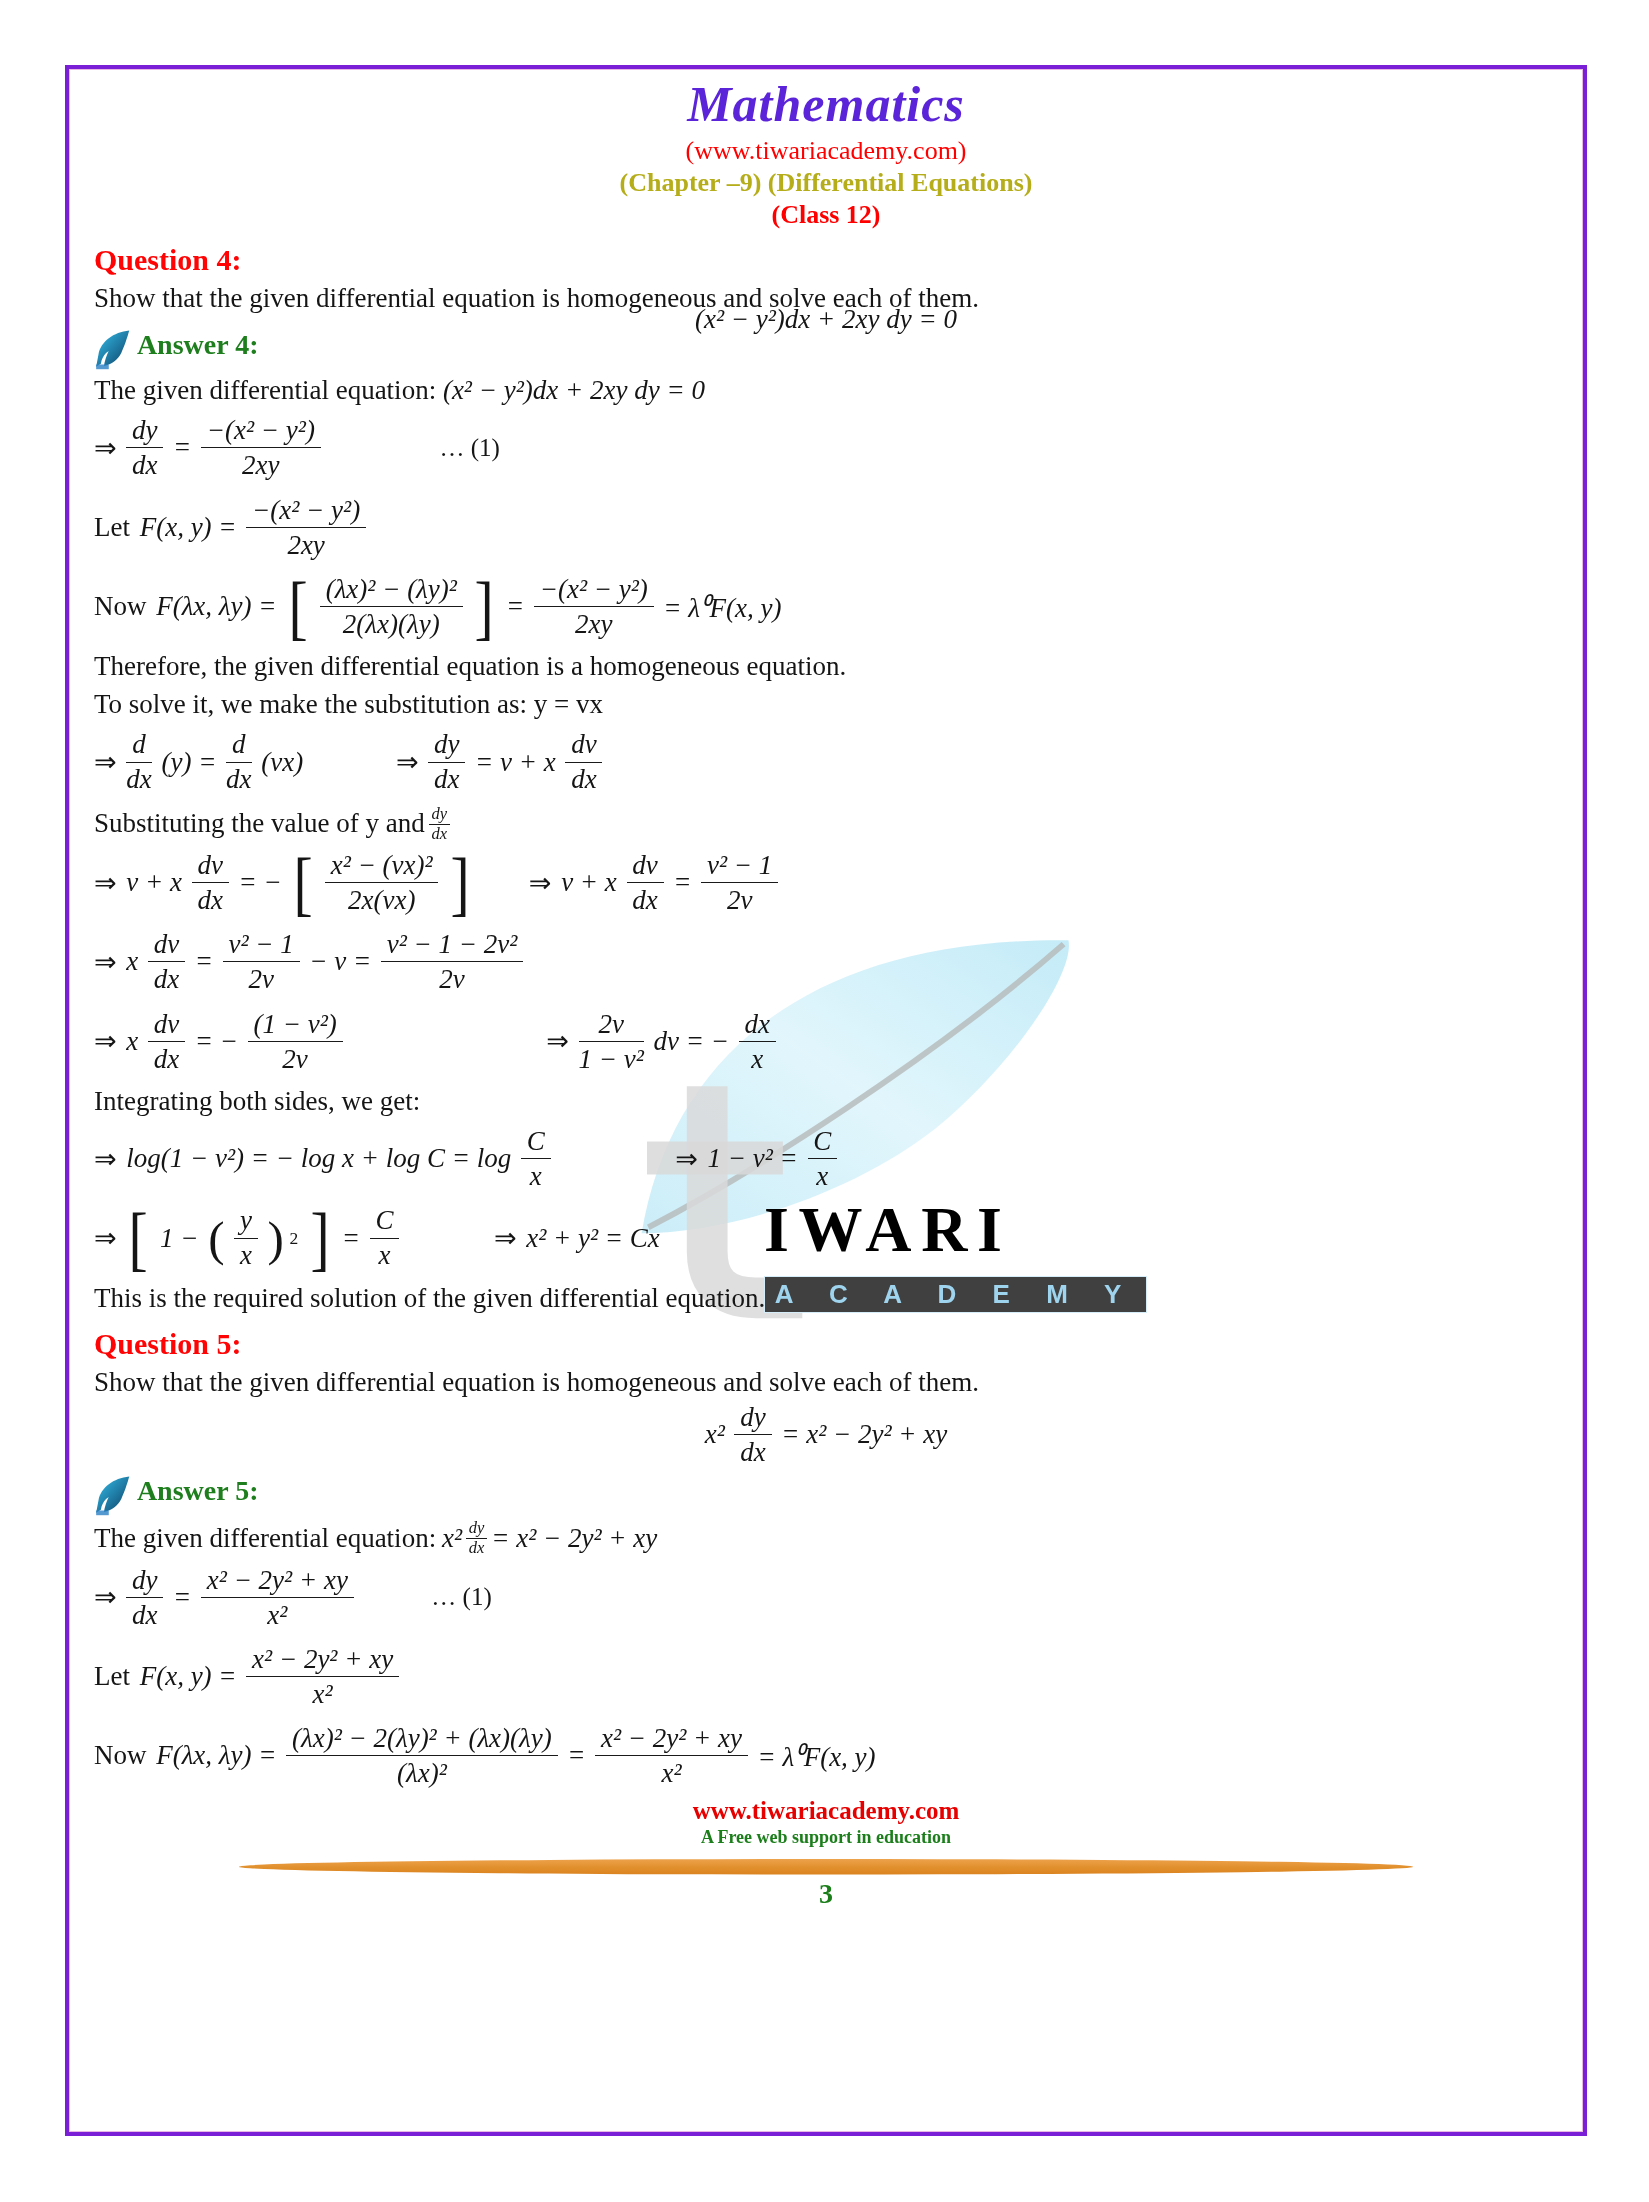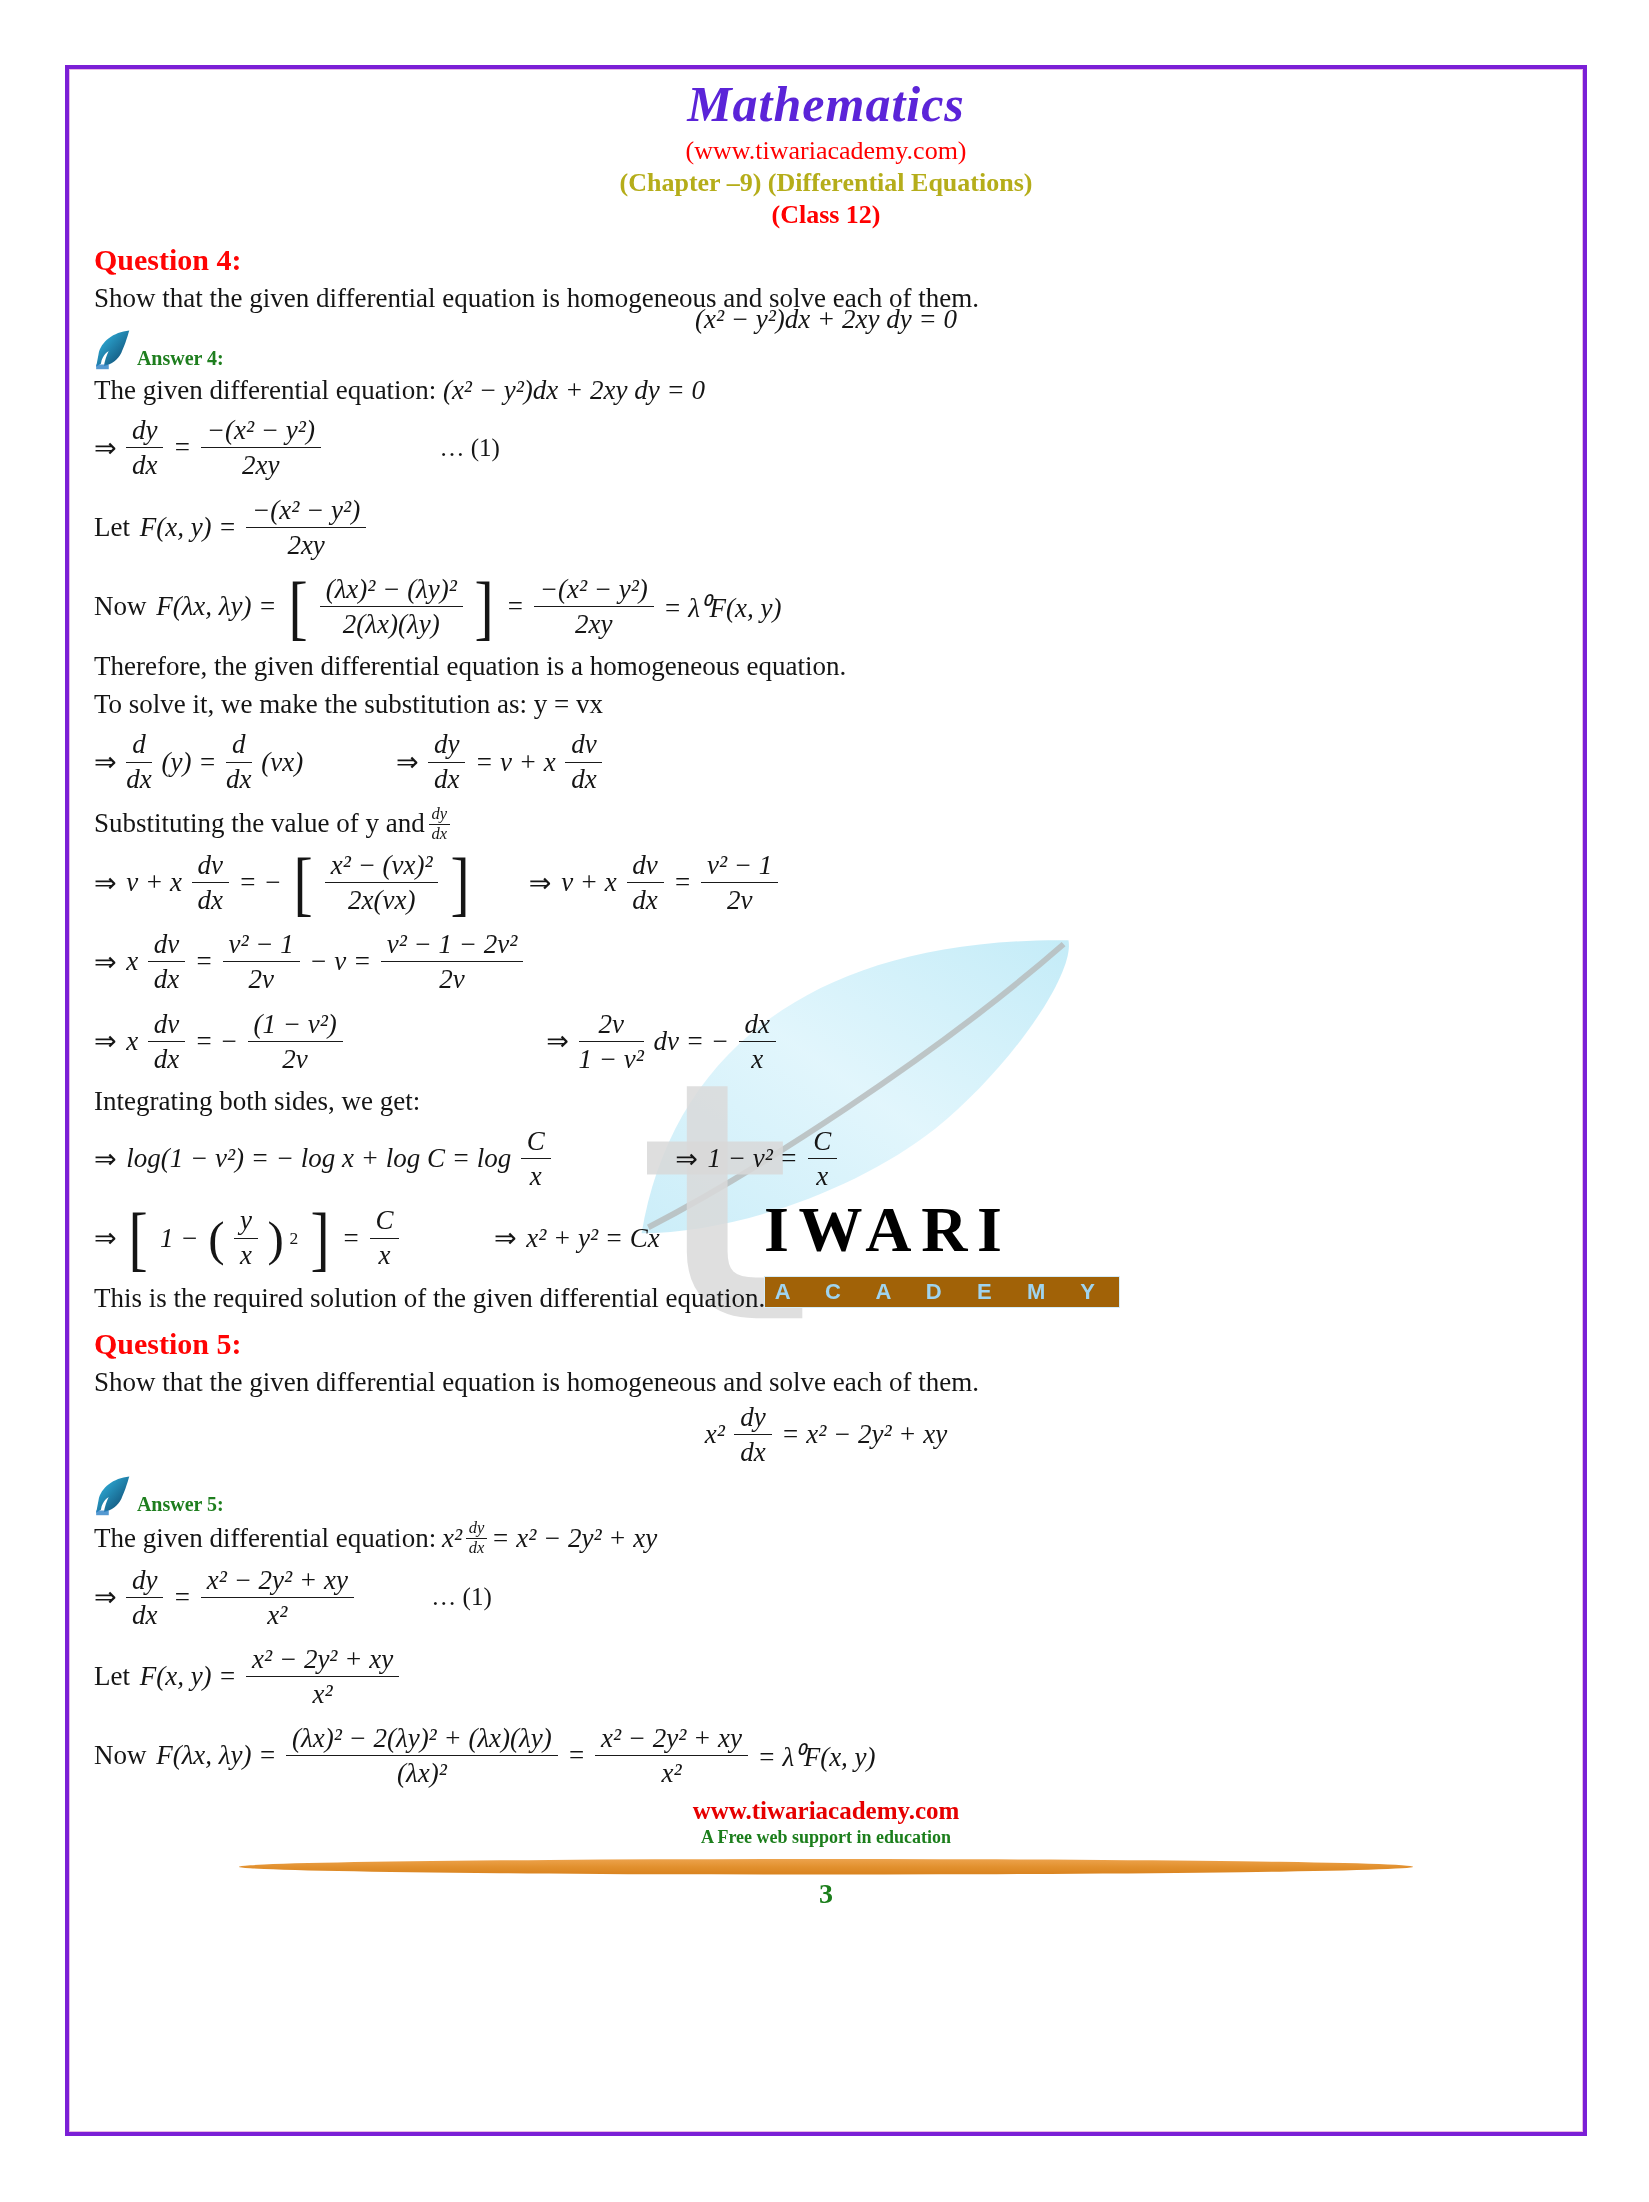--- a/index.html
+++ b/index.html
@@ -20,21 +20,21 @@
   .hdr{text-align:center;}
   .title{
     font-size:50px;font-weight:bold;font-style:italic;color:#5b24d8;
     line-height:1.25;letter-spacing:1px;
   }
   .site{font-size:26px;font-weight:normal;color:#ff0000;line-height:1.2;}
   .chapter{font-size:26px;font-weight:bold;color:#b5ad1a;line-height:1.25;}
   .clsline{font-size:26px;font-weight:bold;color:#ff0000;line-height:1.25;}
   
   .qhead{font-size:30px;font-weight:bold;color:#ff0404;margin-top:11.6px;line-height:1.15;}
-  .ahead{font-size:20px;font-weight:bold;color:#1e7e1e;line-height:1.15;display:flex;align-items:flex-end;margin-top:5.8px;}
+  .ahead{font-size:28px;font-weight:bold;color:#1e7e1e;line-height:1.15;display:flex;align-items:flex-start;margin-top:5.8px;}
   .bodyline{font-size:27px;line-height:1.3;margin-top:2.9px;}
   .m{font-style:italic;}
   .up{font-style:normal;}
   
   .eqrow{
     display:flex;align-items:center;column-gap:9.7px;
     font-size:27px;font-style:italic;margin:8.7px 0;min-height:62px;
   }
   .ceq{justify-content:center;margin:3.9px 0;}
   .ceq.plain{min-height:0;}
@@ -49,22 +49,22 @@
   .supn{font-style:normal;font-size:17.5px;vertical-align:33px;margin-left:-3.9px;}
   .ref{font-style:normal;font-size:25px;}
   .spacerQ{height:43px;}
   
   .wm{position:absolute;z-index:0;pointer-events:none;}
   .wm-iwari{
     left:695px;top:1124px;font-size:64px;font-weight:bold;color:#000000;
     letter-spacing:9.7px;font-family:"Liberation Serif",serif;
   }
   .wm-academy{
-    left:695px;top:1207px;font-size:22px;font-weight:bold;color:#9fd4ef;
-    letter-spacing:14.6px;border:1.9px solid #d5edf9;background:#a16207;
+    left:695px;top:1207px;font-size:26px;font-weight:bold;color:#9fd4ef;
+    letter-spacing:14.6px;border:1.9px solid #d5edf9;background:#404040;
     padding:1.9px 9.7px;font-family:"Liberation Sans",sans-serif;
   }
   .wm-leaf{left:558px;top:844px;}
   .wm-t{left:578px;top:1017px;}
   
   .ans-icon{width:39px;height:41px;margin-right:3.9px;flex:0 0 auto;}
   
   .footer{margin-top:auto;text-align:center;}
   .f-site{font-size:25px;font-weight:bold;color:#e60000;line-height:1.2;}
   .f-tag{font-size:18px;font-weight:bold;color:#1b7e1b;line-height:1.25;}

